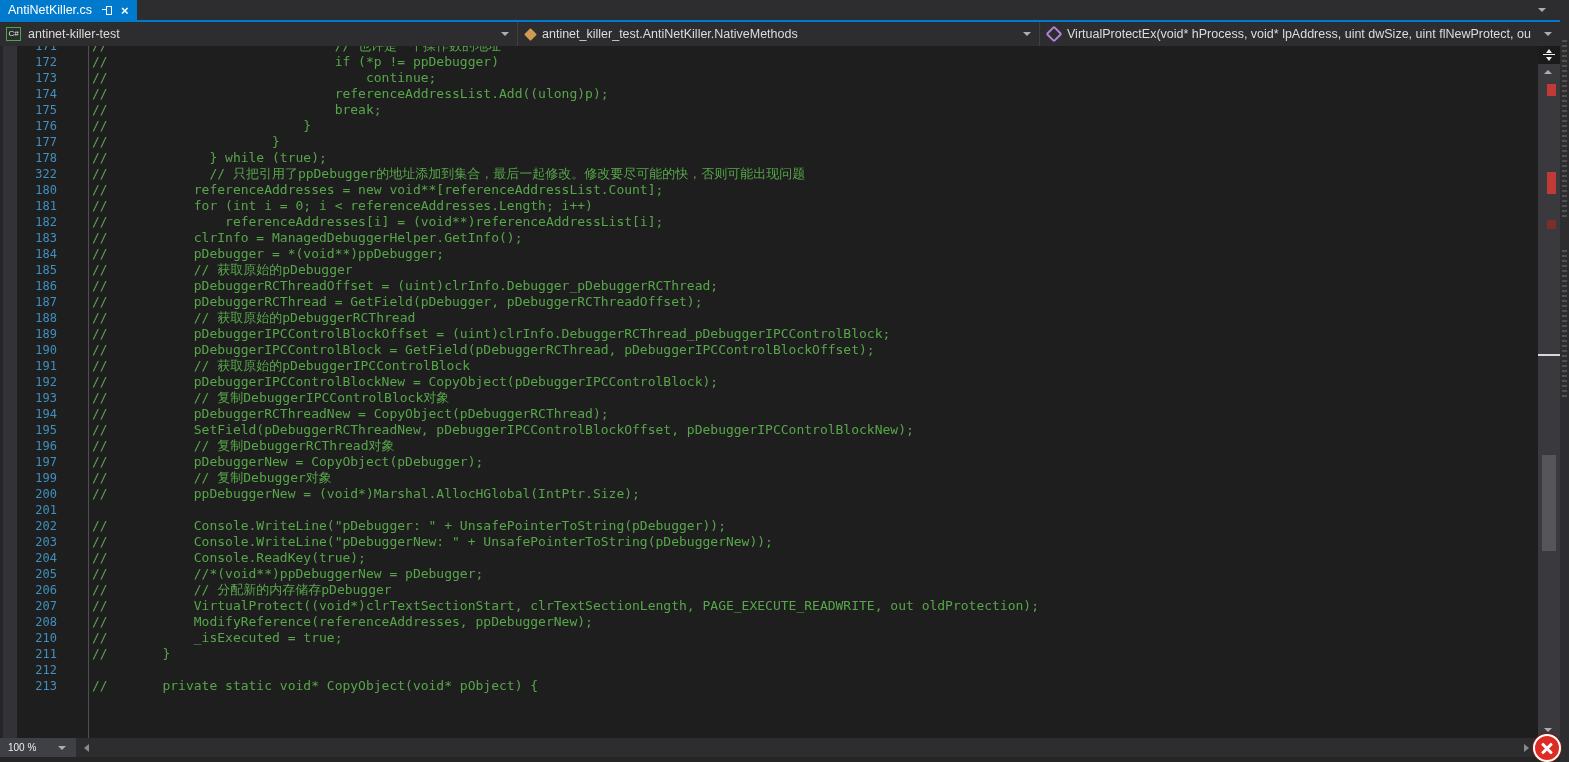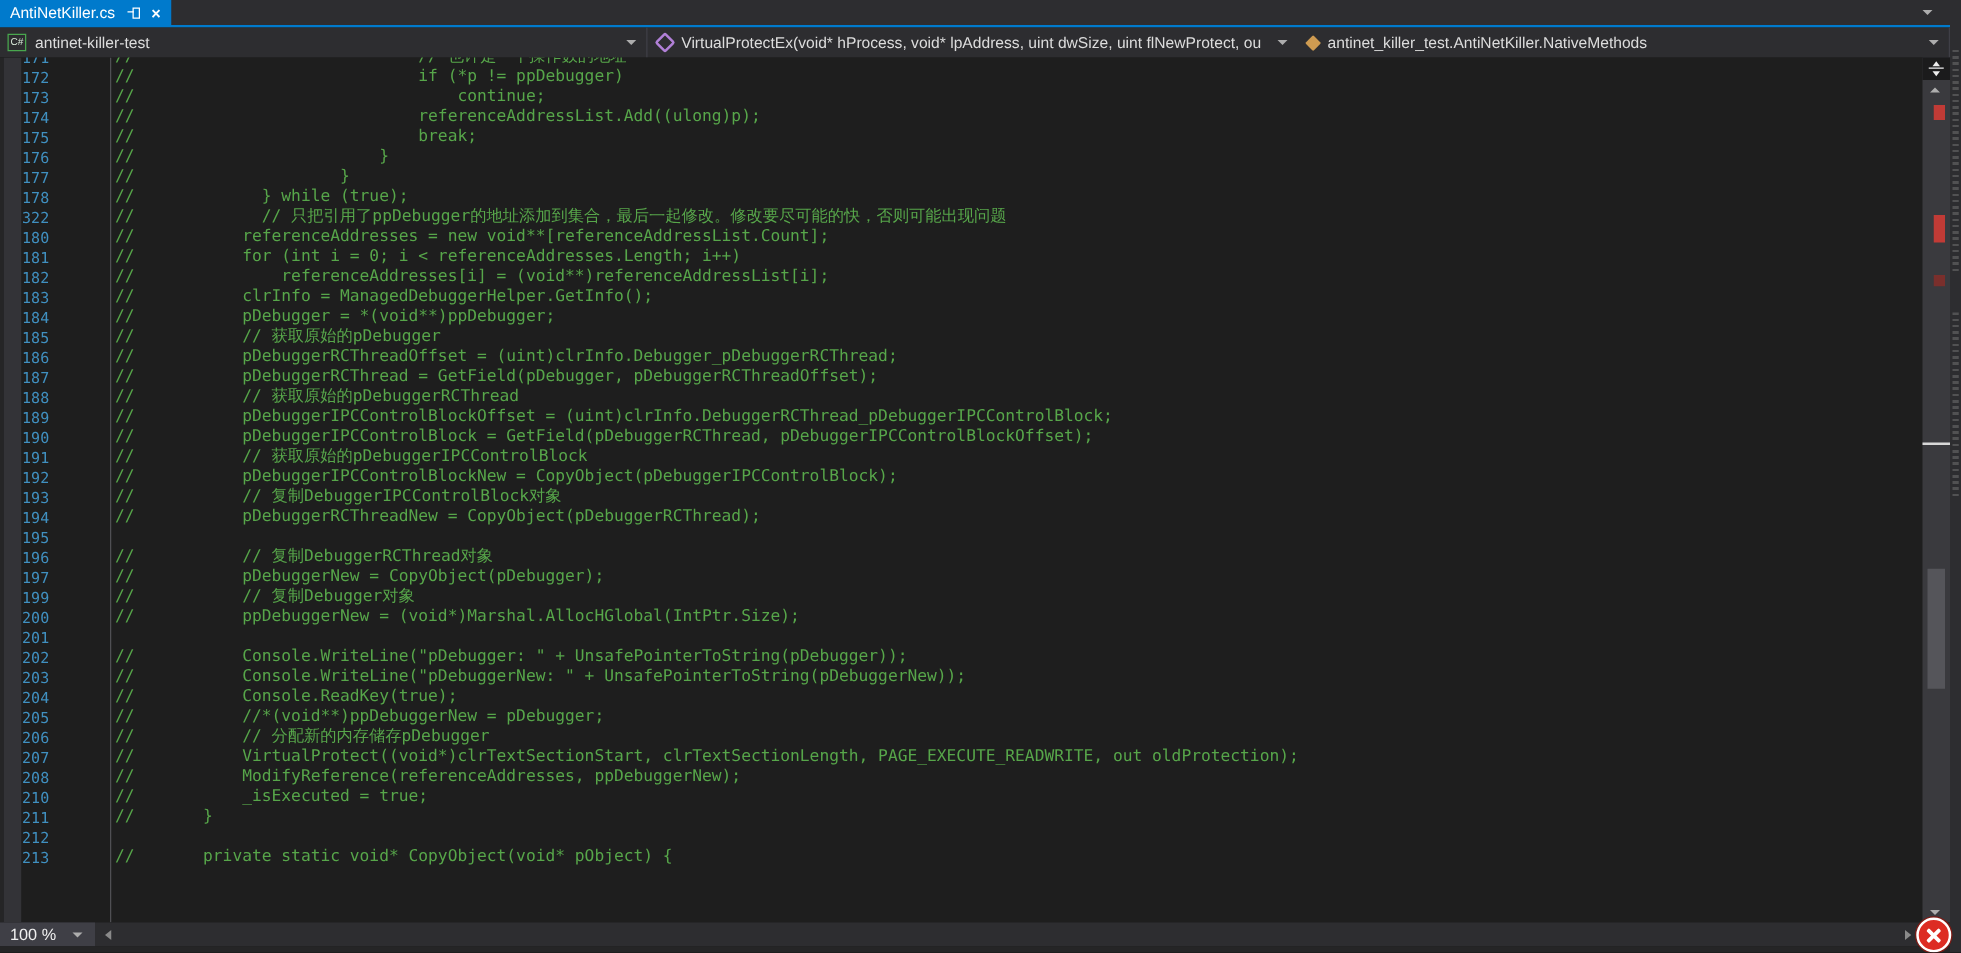--- a/index.html
+++ b/index.html
@@ -35,21 +35,21 @@
   .method-icon{margin-left:8px;width:8px;height:8px;border:2px solid #B180D7;flex:none;
                transform:rotate(45deg);border-radius:2px;}
 
   
   .editor{position:absolute;left:0;top:46px;width:1538px;height:692px;background:#1E1E1E;overflow:hidden;}
   .strip-dark{position:absolute;left:0;top:0;width:3px;height:100%;background:#252526;}
   .glyph-margin{position:absolute;left:3px;top:0;width:14px;height:100%;background:#333337;}
   .gutter-border{position:absolute;left:88px;top:0;width:1px;height:100%;background:#4F4F53;}
   .rows{position:absolute;left:0;top:-8px;width:100%;}
   .row{height:16px;line-height:16px;display:flex;white-space:pre;}
-  .ln{width:57px;text-align:center;color:#4090C0;font-family:"DejaVu Sans Mono",monospace;
+  .ln{width:57px;text-align:right;color:#4090C0;font-family:"DejaVu Sans Mono",monospace;
       font-size:12px;flex:none;}
   .code{padding-left:35px;color:#57A64A;font-family:"DejaVu Sans Mono",monospace;font-size:13px;flex:none;}
 
   
   .vscroll{position:absolute;left:1538px;top:46px;width:22px;height:692px;background:#3A3A3E;}
   .vsplit{position:absolute;left:0;top:0;width:22px;height:18px;background:#1B1B1C;}
   .vsplit .bar{position:absolute;left:5px;top:8px;width:12px;height:1px;background:#EEE;}
   .vsplit .tri-up{position:absolute;left:8px;top:3px;}
   .vsplit .tri-down{position:absolute;left:8px;top:11px;}
   .varrow-up{position:absolute;left:6px;top:24px;}
@@ -59,21 +59,21 @@
   .vthumb{position:absolute;left:4px;width:14px;background:#55555A;}
 
   
   .rightstrip{position:absolute;left:1560px;top:0;width:9px;height:762px;background:#2D2D30;}
   .rs-tex{position:absolute;left:2px;width:5px;background:repeating-linear-gradient(
           to bottom,#6F6F6F 0 2px,#2D2D30 2px 5px);opacity:.55;}
 
   
   .bottombar{position:absolute;left:0;top:738px;width:1560px;height:19px;background:#2D2D30;}
   .zoombox{position:absolute;left:0;top:0;width:76px;height:19px;background:#3F3F46;color:#EFEFEF;
-           font-size:13px;line-height:19px;}
+           font-size:10px;line-height:19px;}
   .zoombox .zval{margin-left:8px;}
   .zoombox .tri-down{position:absolute;right:10px;top:8px;}
   .harrow-left{position:absolute;left:84px;top:6px;}
   .harrow-right{position:absolute;left:1524px;top:6px;}
   .bottomstrip{position:absolute;left:0;top:757px;width:1560px;height:5px;background:#252526;}
 
   
   .error-badge{position:absolute;left:1533px;top:734px;width:24px;height:24px;border-radius:50%;
                background:#DD2C23;border:2px solid #fff;box-shadow:0 0 0 1px #7E1A14;}
   .error-badge .x1,.error-badge .x2{position:absolute;left:5px;top:10.5px;width:14px;height:3px;
@@ -108,28 +108,28 @@
     <span class="tri-down chrome-chevron"></span>
   </div>
   <div class="accent"></div>
 
   <div class="navbar">
     <div class="combo combo1">
       <span class="cs-icon">C#</span>
       <span class="lbl">antinet-killer-test</span>
       <span class="tri-down"></span>
     </div>
+    <div class="combo combo2">
+      <span class="class-icon"></span>
+      <span class="lbl">antinet_killer_test.AntiNetKiller.NativeMethods</span>
+      <span class="tri-down"></span>
+    </div>
     <div class="combo combo3">
       <span class="method-icon"></span>
       <span class="lbl">VirtualProtectEx(void* hProcess, void* lpAddress, uint dwSize, uint flNewProtect, ou</span>
-      <span class="tri-down"></span>
-    </div>
-    <div class="combo combo2">
-      <span class="class-icon"></span>
-      <span class="lbl">antinet_killer_test.AntiNetKiller.NativeMethods</span>
       <span class="tri-down"></span>
     </div>
   </div>
 
   <div class="editor">
     <div class="strip-dark"></div>
     <div class="glyph-margin"></div>
     <div class="gutter-border"></div>
     <div class="rows" id="rows">
         <div class="row"><span class="ln">171</span><span class="code">//                             // 也许是一个操作数的地址</span></div>
@@ -149,21 +149,21 @@
         <div class="row"><span class="ln">185</span><span class="code">//           // 获取原始的pDebugger</span></div>
         <div class="row"><span class="ln">186</span><span class="code">//           pDebuggerRCThreadOffset = (uint)clrInfo.Debugger_pDebuggerRCThread;</span></div>
         <div class="row"><span class="ln">187</span><span class="code">//           pDebuggerRCThread = GetField(pDebugger, pDebuggerRCThreadOffset);</span></div>
         <div class="row"><span class="ln">188</span><span class="code">//           // 获取原始的pDebuggerRCThread</span></div>
         <div class="row"><span class="ln">189</span><span class="code">//           pDebuggerIPCControlBlockOffset = (uint)clrInfo.DebuggerRCThread_pDebuggerIPCControlBlock;</span></div>
         <div class="row"><span class="ln">190</span><span class="code">//           pDebuggerIPCControlBlock = GetField(pDebuggerRCThread, pDebuggerIPCControlBlockOffset);</span></div>
         <div class="row"><span class="ln">191</span><span class="code">//           // 获取原始的pDebuggerIPCControlBlock</span></div>
         <div class="row"><span class="ln">192</span><span class="code">//           pDebuggerIPCControlBlockNew = CopyObject(pDebuggerIPCControlBlock);</span></div>
         <div class="row"><span class="ln">193</span><span class="code">//           // 复制DebuggerIPCControlBlock对象</span></div>
         <div class="row"><span class="ln">194</span><span class="code">//           pDebuggerRCThreadNew = CopyObject(pDebuggerRCThread);</span></div>
-        <div class="row"><span class="ln">195</span></div>
+        <div class="row"><span class="ln">195</span><span class="code">//           SetField(pDebuggerRCThreadNew, pDebuggerIPCControlBlockOffset, pDebuggerIPCControlBlockNew);</span></div>
         <div class="row"><span class="ln">196</span><span class="code">//           // 复制DebuggerRCThread对象</span></div>
         <div class="row"><span class="ln">197</span><span class="code">//           pDebuggerNew = CopyObject(pDebugger);</span></div>
         <div class="row"><span class="ln">199</span><span class="code">//           // 复制Debugger对象</span></div>
         <div class="row"><span class="ln">200</span><span class="code">//           ppDebuggerNew = (void*)Marshal.AllocHGlobal(IntPtr.Size);</span></div>
         <div class="row"><span class="ln">201</span></div>
         <div class="row"><span class="ln">202</span><span class="code">//           Console.WriteLine("pDebugger: " + UnsafePointerToString(pDebugger));</span></div>
         <div class="row"><span class="ln">203</span><span class="code">//           Console.WriteLine("pDebuggerNew: " + UnsafePointerToString(pDebuggerNew));</span></div>
         <div class="row"><span class="ln">204</span><span class="code">//           Console.ReadKey(true);</span></div>
         <div class="row"><span class="ln">205</span><span class="code">//           //*(void**)ppDebuggerNew = pDebugger;</span></div>
         <div class="row"><span class="ln">206</span><span class="code">//           // 分配新的内存储存pDebugger</span></div>

